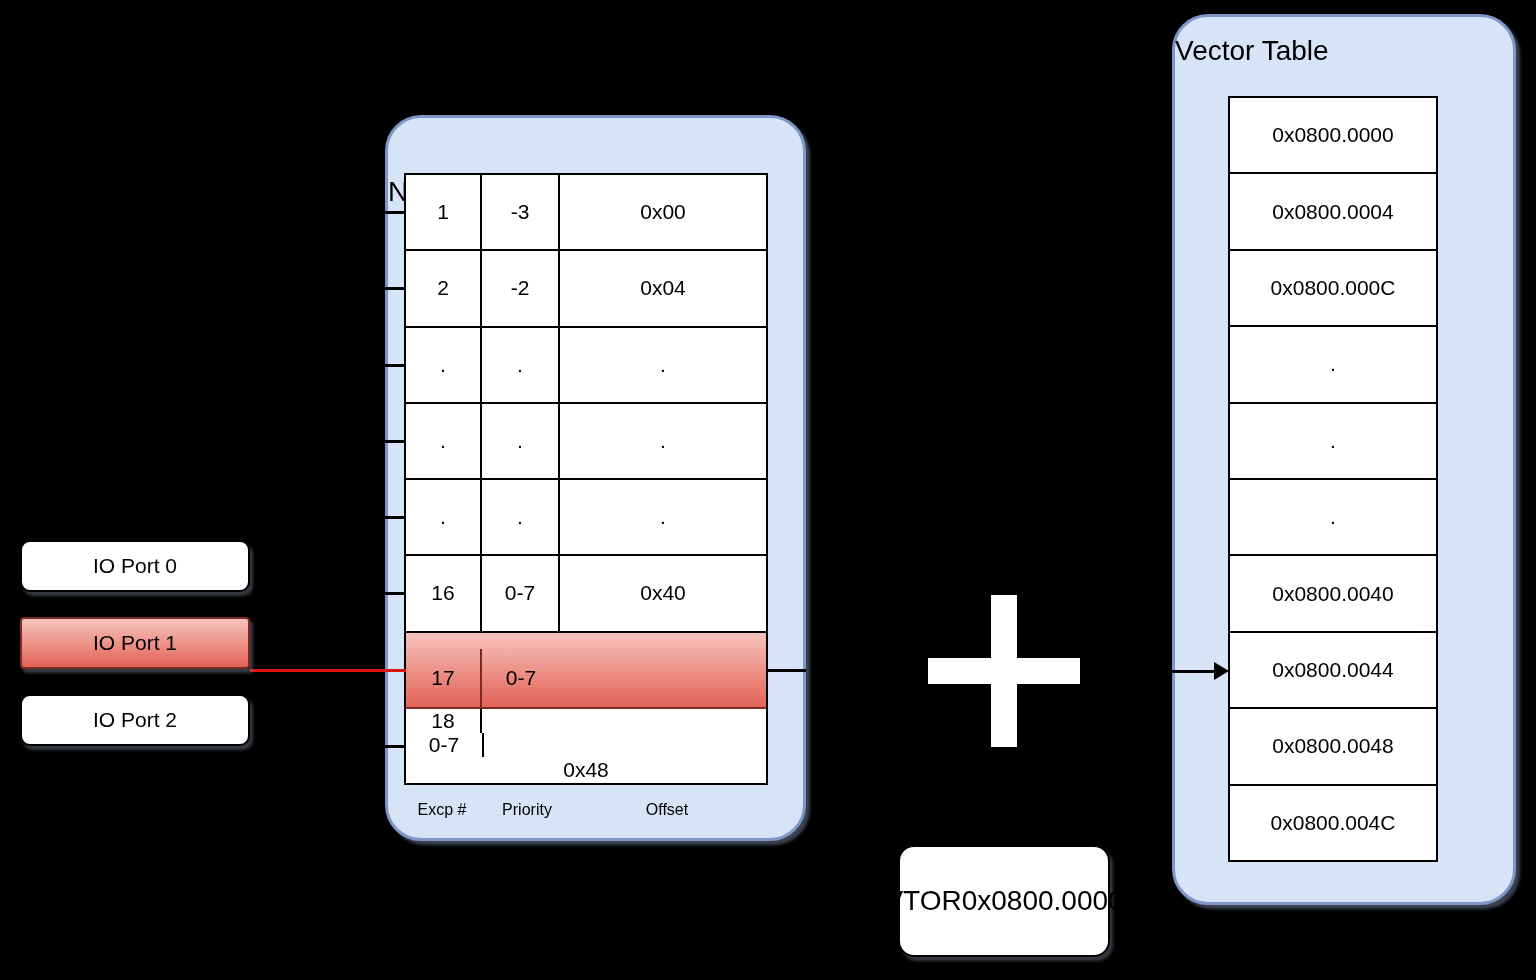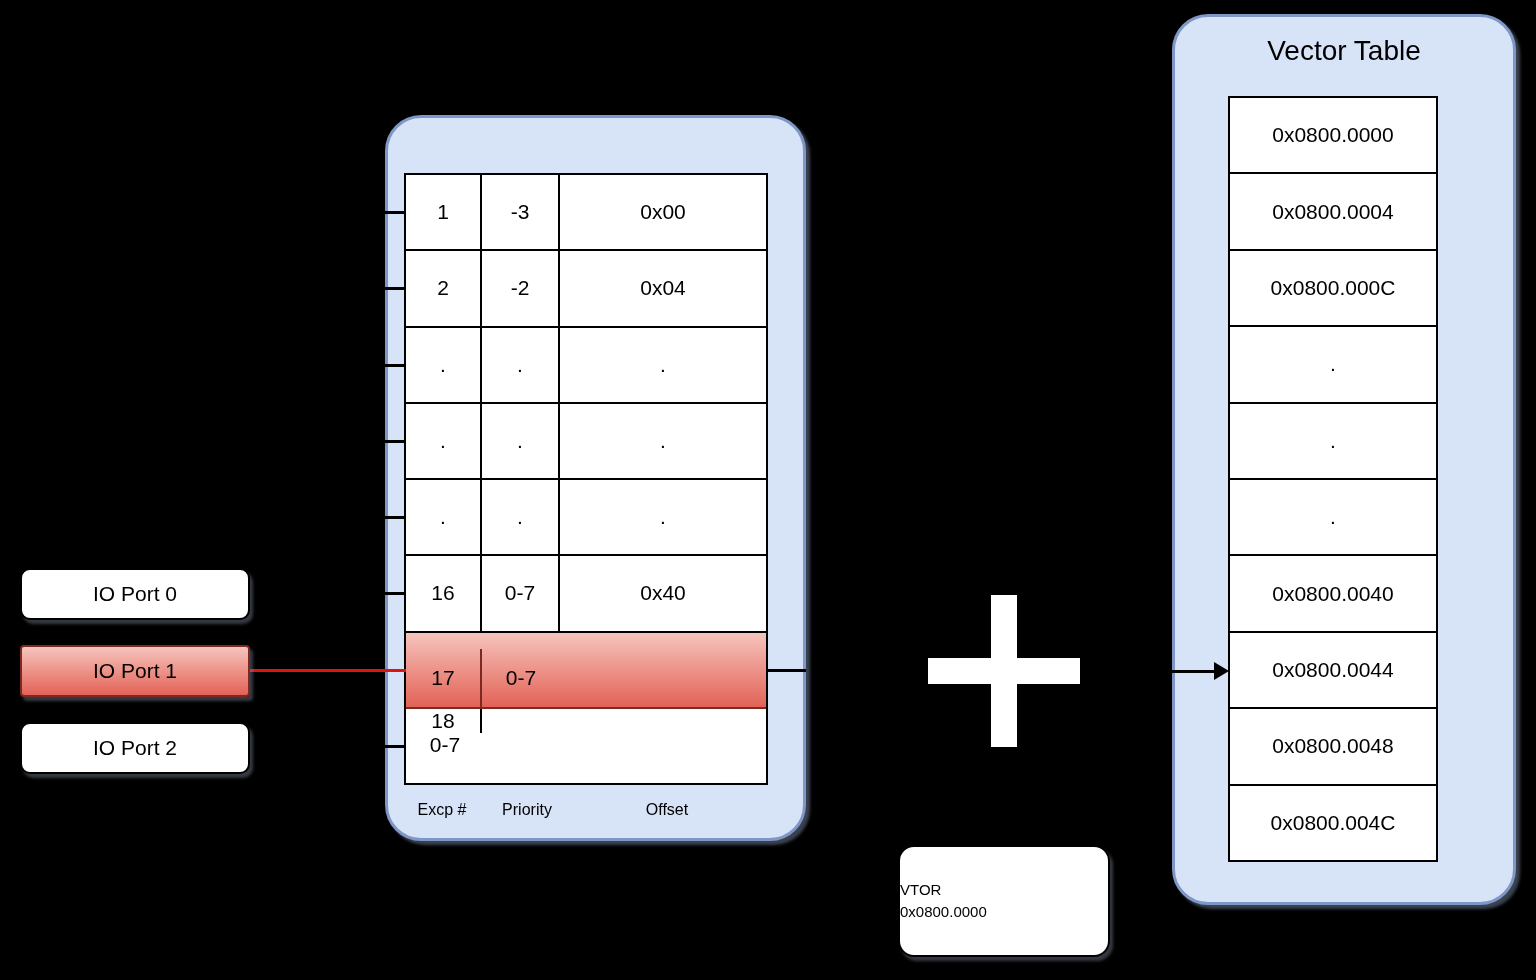--- a/index.html
+++ b/index.html
@@ -1,33 +1,33 @@
 <!DOCTYPE html>
 <html><head>
 <meta charset="utf-8">
 <style>
   html,body{margin:0;padding:0;background:#000;}
   .canvas{position:relative;width:1536px;height:980px;background:#000;overflow:hidden;
           font-family:"Liberation Sans",sans-serif;color:#000;}
 
   
-  .io-stack{position:absolute;left:20px;top:568px;display:flex;flex-direction:column;gap:25px;z-index:4;}
+  .io-stack{position:absolute;left:20px;top:540px;display:flex;flex-direction:column;gap:25px;z-index:4;}
   .io-port{box-sizing:border-box;width:230px;height:52px;background:#fff;border:2px solid #000;
            border-radius:10px;display:flex;align-items:center;justify-content:center;font-size:21px;
            box-shadow:3px 4px 3px rgba(140,150,170,.38);}
   .io-port.hl{background:linear-gradient(180deg,#f5c4bd 0%,#ec8e84 55%,#e26257 100%);
               border:2px solid #7c2a21;border-radius:4px;}
 
   
   .red-line{position:absolute;left:250px;top:669px;width:156px;height:3px;background:#dd1511;z-index:3;}
 
   
   .container{position:absolute;box-sizing:border-box;background:#d7e3f7;border:3px solid #7e97c6;
              border-radius:36px;z-index:1;box-shadow:4px 4px 3px rgba(130,145,175,.45);}
-  .ctitle{position:absolute;left:0;width:100%;text-align:center;font-size:28px;}
+  .ctitle{position:absolute;left:0;width:100%;font-size:28px;}
   .nvic-box{left:385px;top:115px;width:421px;height:726px;}
   .nvic-box .ctitle{top:14px;margin-top:44px;}
   .vec-box{left:1172px;top:14px;width:344px;height:891px;}
   .vec-box .ctitle{top:18px;}
 
   
   .dtable{position:absolute;box-sizing:border-box;background:#fff;border:2px solid #000;
           display:flex;flex-direction:column;z-index:2;}
   .dtable.nvic{left:404px;top:173px;width:364px;height:612px;}
   .dtable.vec{left:1228px;top:96px;width:210px;height:766px;}
@@ -55,22 +55,22 @@
 
   
   .right-tick{position:absolute;left:768px;top:669px;width:38px;height:3px;background:#000;z-index:2;}
 
   
   .plus-h{position:absolute;left:928px;top:658px;width:152px;height:26px;background:#fff;}
   .plus-v{position:absolute;left:991px;top:595px;width:26px;height:152px;background:#fff;}
 
   
   .vtor{position:absolute;left:898px;top:845px;width:212px;height:112px;box-sizing:border-box;
-        background:#fff;border:2px solid #000;border-radius:16px;display:flex;flex-direction:column;
-        align-items:flex-start;justify-content:center;font-size:15px;line-height:1.5;
+        background:#fff;border:2px solid #000;border-radius:16px;display:flex;
+        align-items:center;justify-content:center;font-size:28px;line-height:1.5;
         box-shadow:3px 4px 3px rgba(140,150,170,.38);}
 
   
   .arrow-line{position:absolute;left:1171px;top:670px;width:45px;height:3px;background:#000;z-index:2;}
   .arrow-head{position:absolute;left:1214px;top:662px;width:0;height:0;z-index:2;
               border-top:9px solid transparent;border-bottom:9px solid transparent;border-left:15px solid #000;}
 </style>
 </head>
 <body>
 
@@ -124,20 +124,21 @@
       <div class="dcell c1">0-7</div>
       <div class="dcell c2">0x40</div>
     </div>
       <div class="drow hl">
       <div class="dcell c0">17</div>
       <div class="dcell c1">0-7</div>
     </div>
       <div class="drow">
       <div class="dcell c0">18</div>
       <div class="dcell c1">0-7</div>
+      <div class="dcell c2">0x48</div>
     </div>
     </div>
   <div class="nvic-labels">
     <span class="lb0">Excp #</span>
     <span class="lb1">Priority</span>
     <span class="lb2">Offset</span>
   </div>
   <div class="right-tick"></div>
 
   <div>

